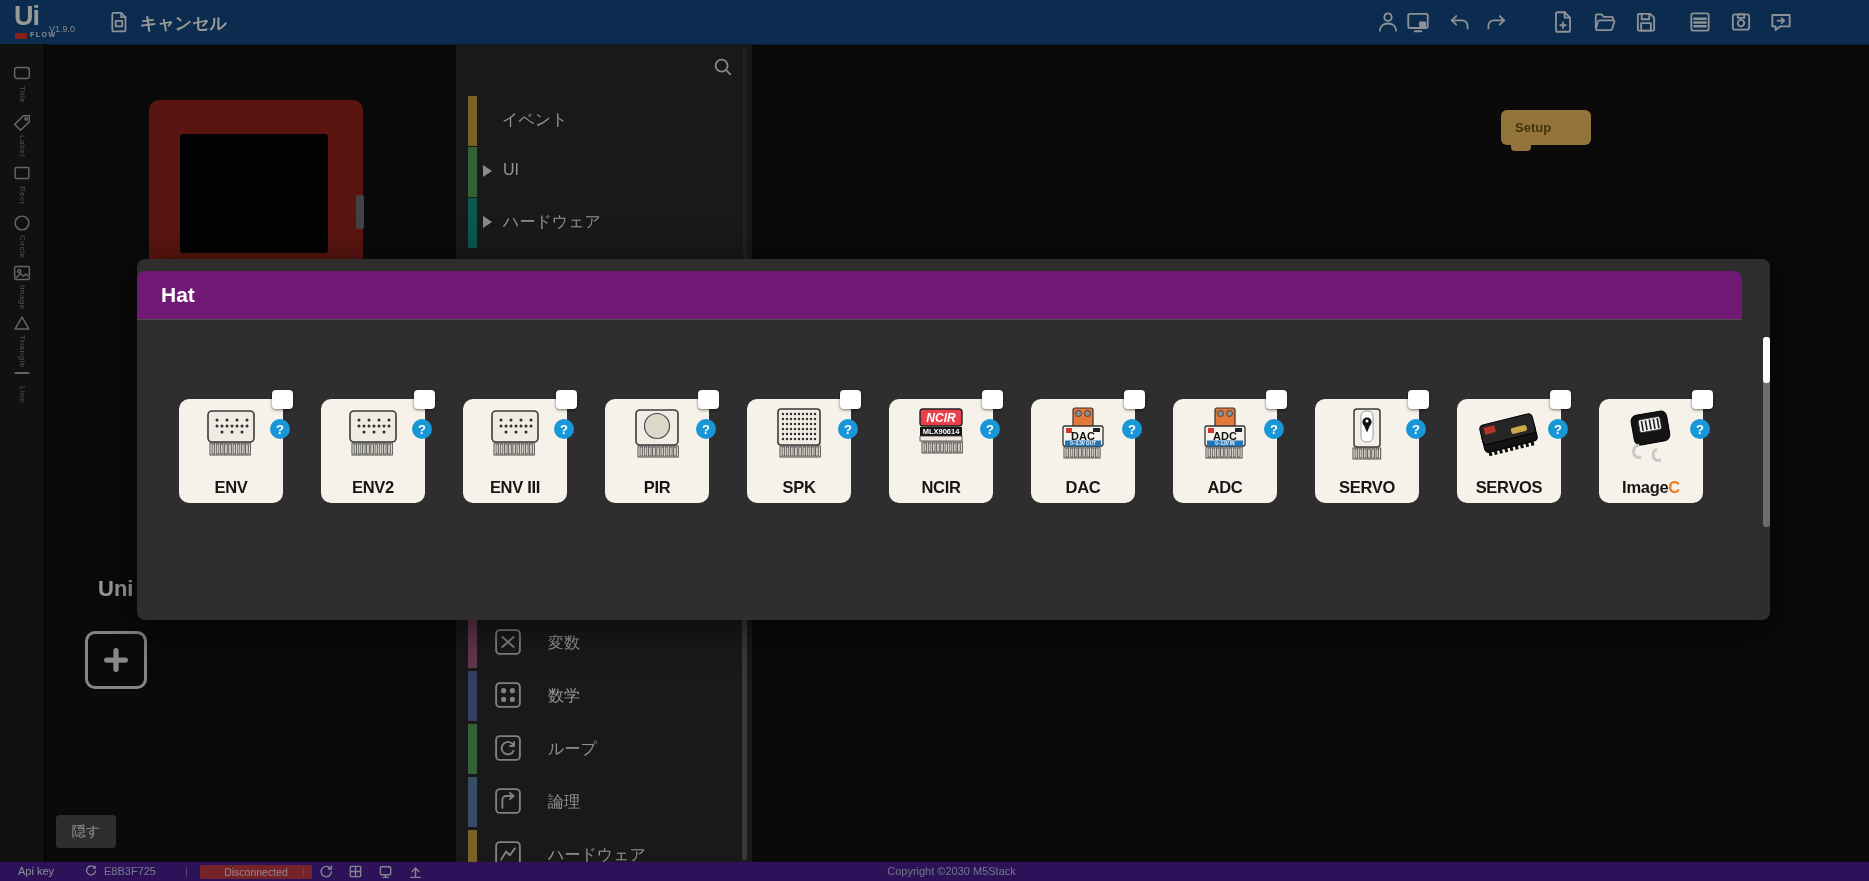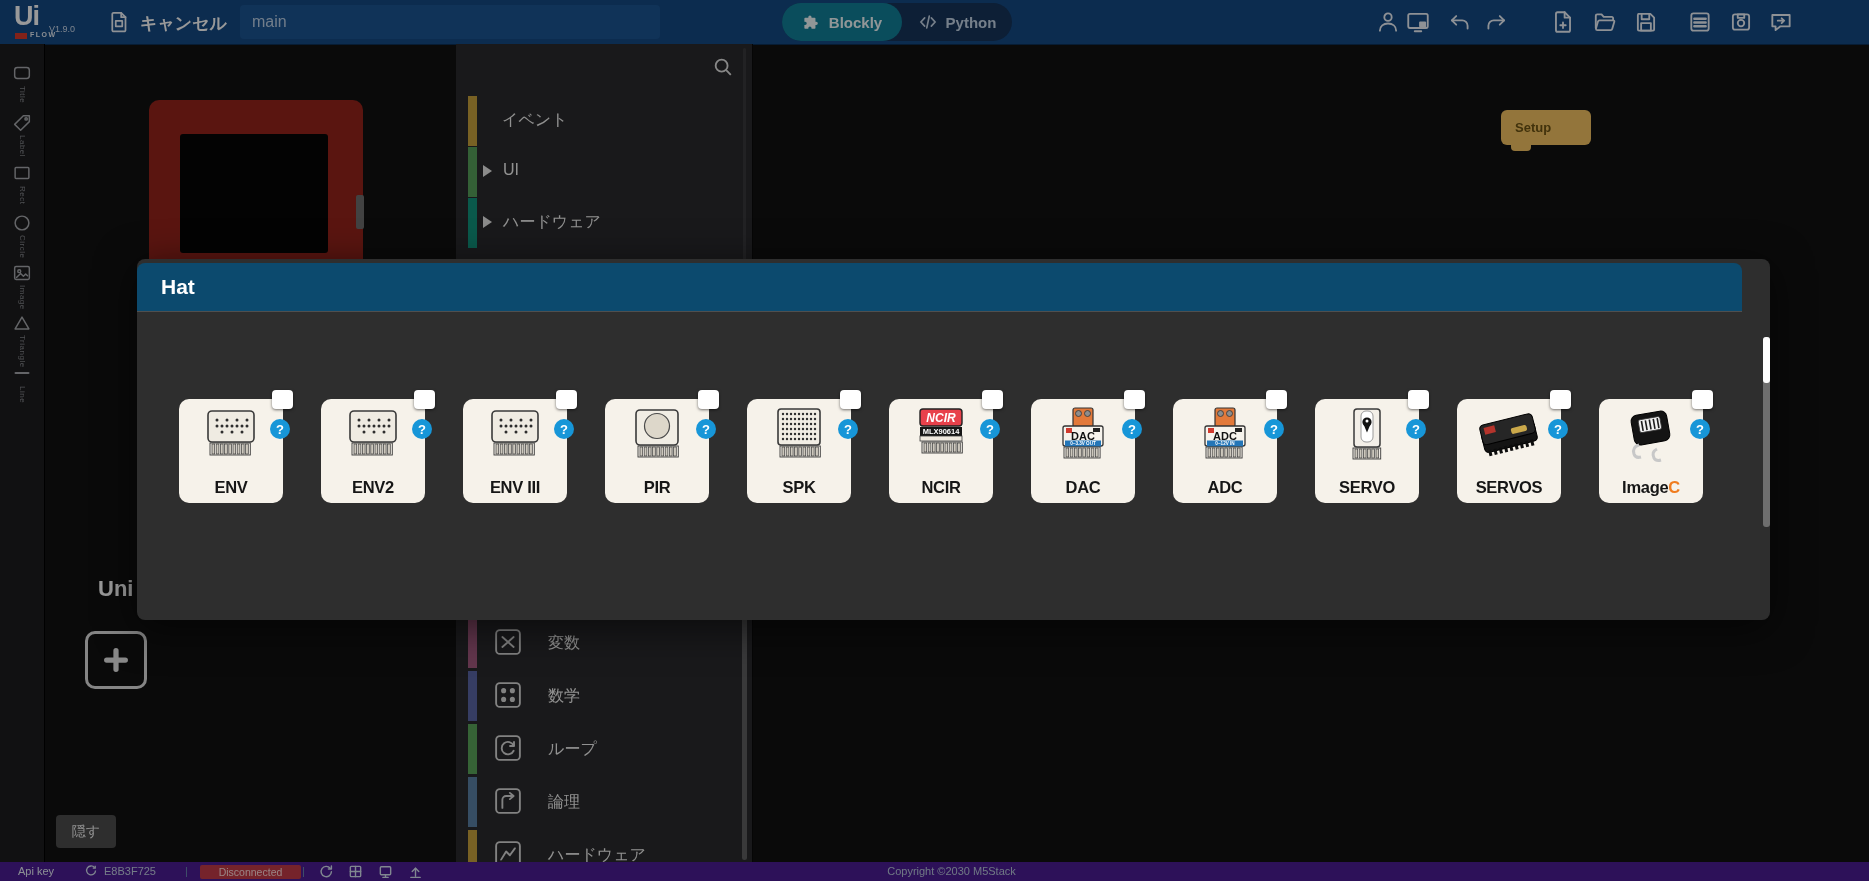--- a/index.html
+++ b/index.html
@@ -59,29 +59,29 @@
   #hide-btn{left:12px;top:771px;width:60px;height:33px;background:#4d4d4d;border-radius:4px;color:#f0f0f0;
             font-size:14px;display:flex;align-items:center;justify-content:center;cursor:pointer;}
   #setup-block{left:749px;top:66px;width:76px;height:35px;background:#f5c463;border-radius:6px;color:#6e5414;
                font-size:13px;font-weight:700;display:flex;align-items:center;padding-left:14px;cursor:pointer;}
   #setup-block::after{content:"";position:absolute;left:10px;bottom:-6px;width:20px;height:7px;background:#f5c463;border-radius:0 0 4px 4px;}
 
   
   #statusbar{left:0;top:862px;width:1869px;height:19px;background:#4c1d95;z-index:1;font-size:11px;padding-left:34px;}
   .sb{position:absolute;top:3px;color:#e6edf6;}
   .sbicon{position:absolute;top:2px;width:15px;height:15px;color:#d6e2f0;cursor:pointer;}
-  #sb-badge{position:absolute;left:200px;top:2.5px;width:101px;height:14px;background:#c43b49;border-radius:2px;
+  #sb-badge{position:absolute;left:200px;top:2.5px;width:112px;height:14px;background:#c43b49;border-radius:2px;
             color:#ffd9d9;font-size:10.5px;text-align:center;line-height:14px;}
   #sb-copy{position:absolute;top:3px;left:50%;transform:translateX(-50%);color:#b9c8dc;}
 
   
   #overlay{left:0;top:0;width:1869px;height:881px;background:rgba(0,0,0,0.40);z-index:40;}
   #modal{left:137px;top:259px;width:1633px;height:361px;background:#2e2e2e;border-radius:8px;z-index:50;
          box-shadow:0 8px 40px rgba(0,0,0,.6);}
-  #modal-header{left:0;top:4px;width:1605px;height:48px;background:#0c4a6e;border-radius:8px 8px 0 0;border-bottom:1px solid #4f4f4f;}
+  #modal-header{left:0;top:12px;width:1605px;height:48px;background:#701a75;border-radius:8px 8px 0 0;border-bottom:1px solid #4f4f4f;}
   #modal-title{left:24px;top:12px;font-size:21px;font-weight:700;color:#fff;}
   #modal-body{left:0;top:49px;width:1633px;height:238px;}
   #modal-footer{left:0;top:288px;width:1633px;height:73px;background:#343434;border-top:1px solid #4a4a4a;border-radius:0 0 8px 8px;}
   #cancel-btn{left:1388px;top:16px;width:146px;height:44px;background:var(--cancel,#f4572a);border-radius:5px;color:#fff;
               font-size:19px;font-weight:700;display:flex;align-items:center;justify-content:center;cursor:pointer;}
   #ok-btn{left:1552px;top:20px;width:71px;height:37px;background:var(--ok,#19bd5f);border-radius:5px;color:#fff;
           font-size:18px;font-weight:700;display:flex;align-items:center;justify-content:center;cursor:pointer;}
   #modal-track{left:1626px;top:78px;width:7px;height:190px;background:#6e6e6e;border-radius:3px;}
   #modal-thumb{left:1626px;top:78px;width:7px;height:46px;background:#fdfdfd;border-radius:3px;}
 
@@ -106,41 +106,20 @@
     <div id="logo-flow" class="abs">FLOW</div>
     <div id="version" class="abs">V1.9.0</div>
     <span id="proj-icon" class="abs">
         <svg viewBox="0 0 24 24" width="26" height="26" fill="none" stroke="currentColor" stroke-width="1.6" stroke-linecap="round" stroke-linejoin="round">
           <path d="M7 3.5h7l4 4v12a1.2 1.2 0 0 1-1.2 1.2H7A1.2 1.2 0 0 1 5.8 19.5v-14.8A1.2 1.2 0 0 1 7 3.5z"></path>
           <path d="M14 3.5v4h4"></path>
           <rect x="9" y="11" width="6" height="5"></rect>
         </svg>
       </span>
     <div id="proj-label" class="abs">キャンセル</div>
-    <input id="proj-name" class="abs" value="main" style="">
-    <div id="mode-toggle" class="abs">
-      <div id="mode-blockly" class="abs">
-        <span id="puzzle-slot">
-            <svg width="19" height="19" viewBox="0 0 24 24" fill="currentColor">
-              <path d="M10 3a2 2 0 0 1 2 2v1h4a1 1 0 0 1 1 1v4h1a2 2 0 1 1 0 4h-1v4a1 1 0 0 1-1 1h-4v-1a2 2 0 1 0-4 0v1H4a1 1 0 0 1-1-1v-4h1a2 2 0 1 0 0-4H3V7a1 1 0 0 1 1-1h4V5a2 2 0 0 1 2-2z"></path>
-            </svg>
-          </span>
-        <span>Blockly</span>
-      </div>
-      <div id="mode-python" class="abs">
-        <span id="code-slot">
-            <svg width="20" height="20" viewBox="0 0 24 24" fill="none" stroke="currentColor" stroke-width="2" stroke-linecap="round">
-              <path d="M8 7 3.5 12 8 17"></path>
-              <path d="M16 7l4.5 5L16 17"></path>
-              <path d="M13.5 5l-3 14"></path>
-            </svg>
-          </span>
-        <span>Python</span>
-      </div>
-    </div>
     <div id="topbar-icons">
         <span class="tb-icon abs" style="left: 1375px;">
           <svg viewBox="0 0 24 24" width="26" height="26" fill="none" stroke="currentColor" stroke-width="1.7" stroke-linecap="round" stroke-linejoin="round">
             <circle cx="12" cy="7.5" r="3.4"></circle>
             <path d="M4.5 20c0-4.2 3.3-6.6 7.5-6.6s7.5 2.4 7.5 6.6"></path>
           </svg>
         </span>
         <span class="tb-icon abs" style="left: 1405px;">
           <svg viewBox="0 0 24 24" width="26" height="26" fill="none" stroke="currentColor" stroke-width="1.7" stroke-linecap="round" stroke-linejoin="round">
             <rect x="3" y="4.5" width="18" height="13" rx="1.5"></rect>

